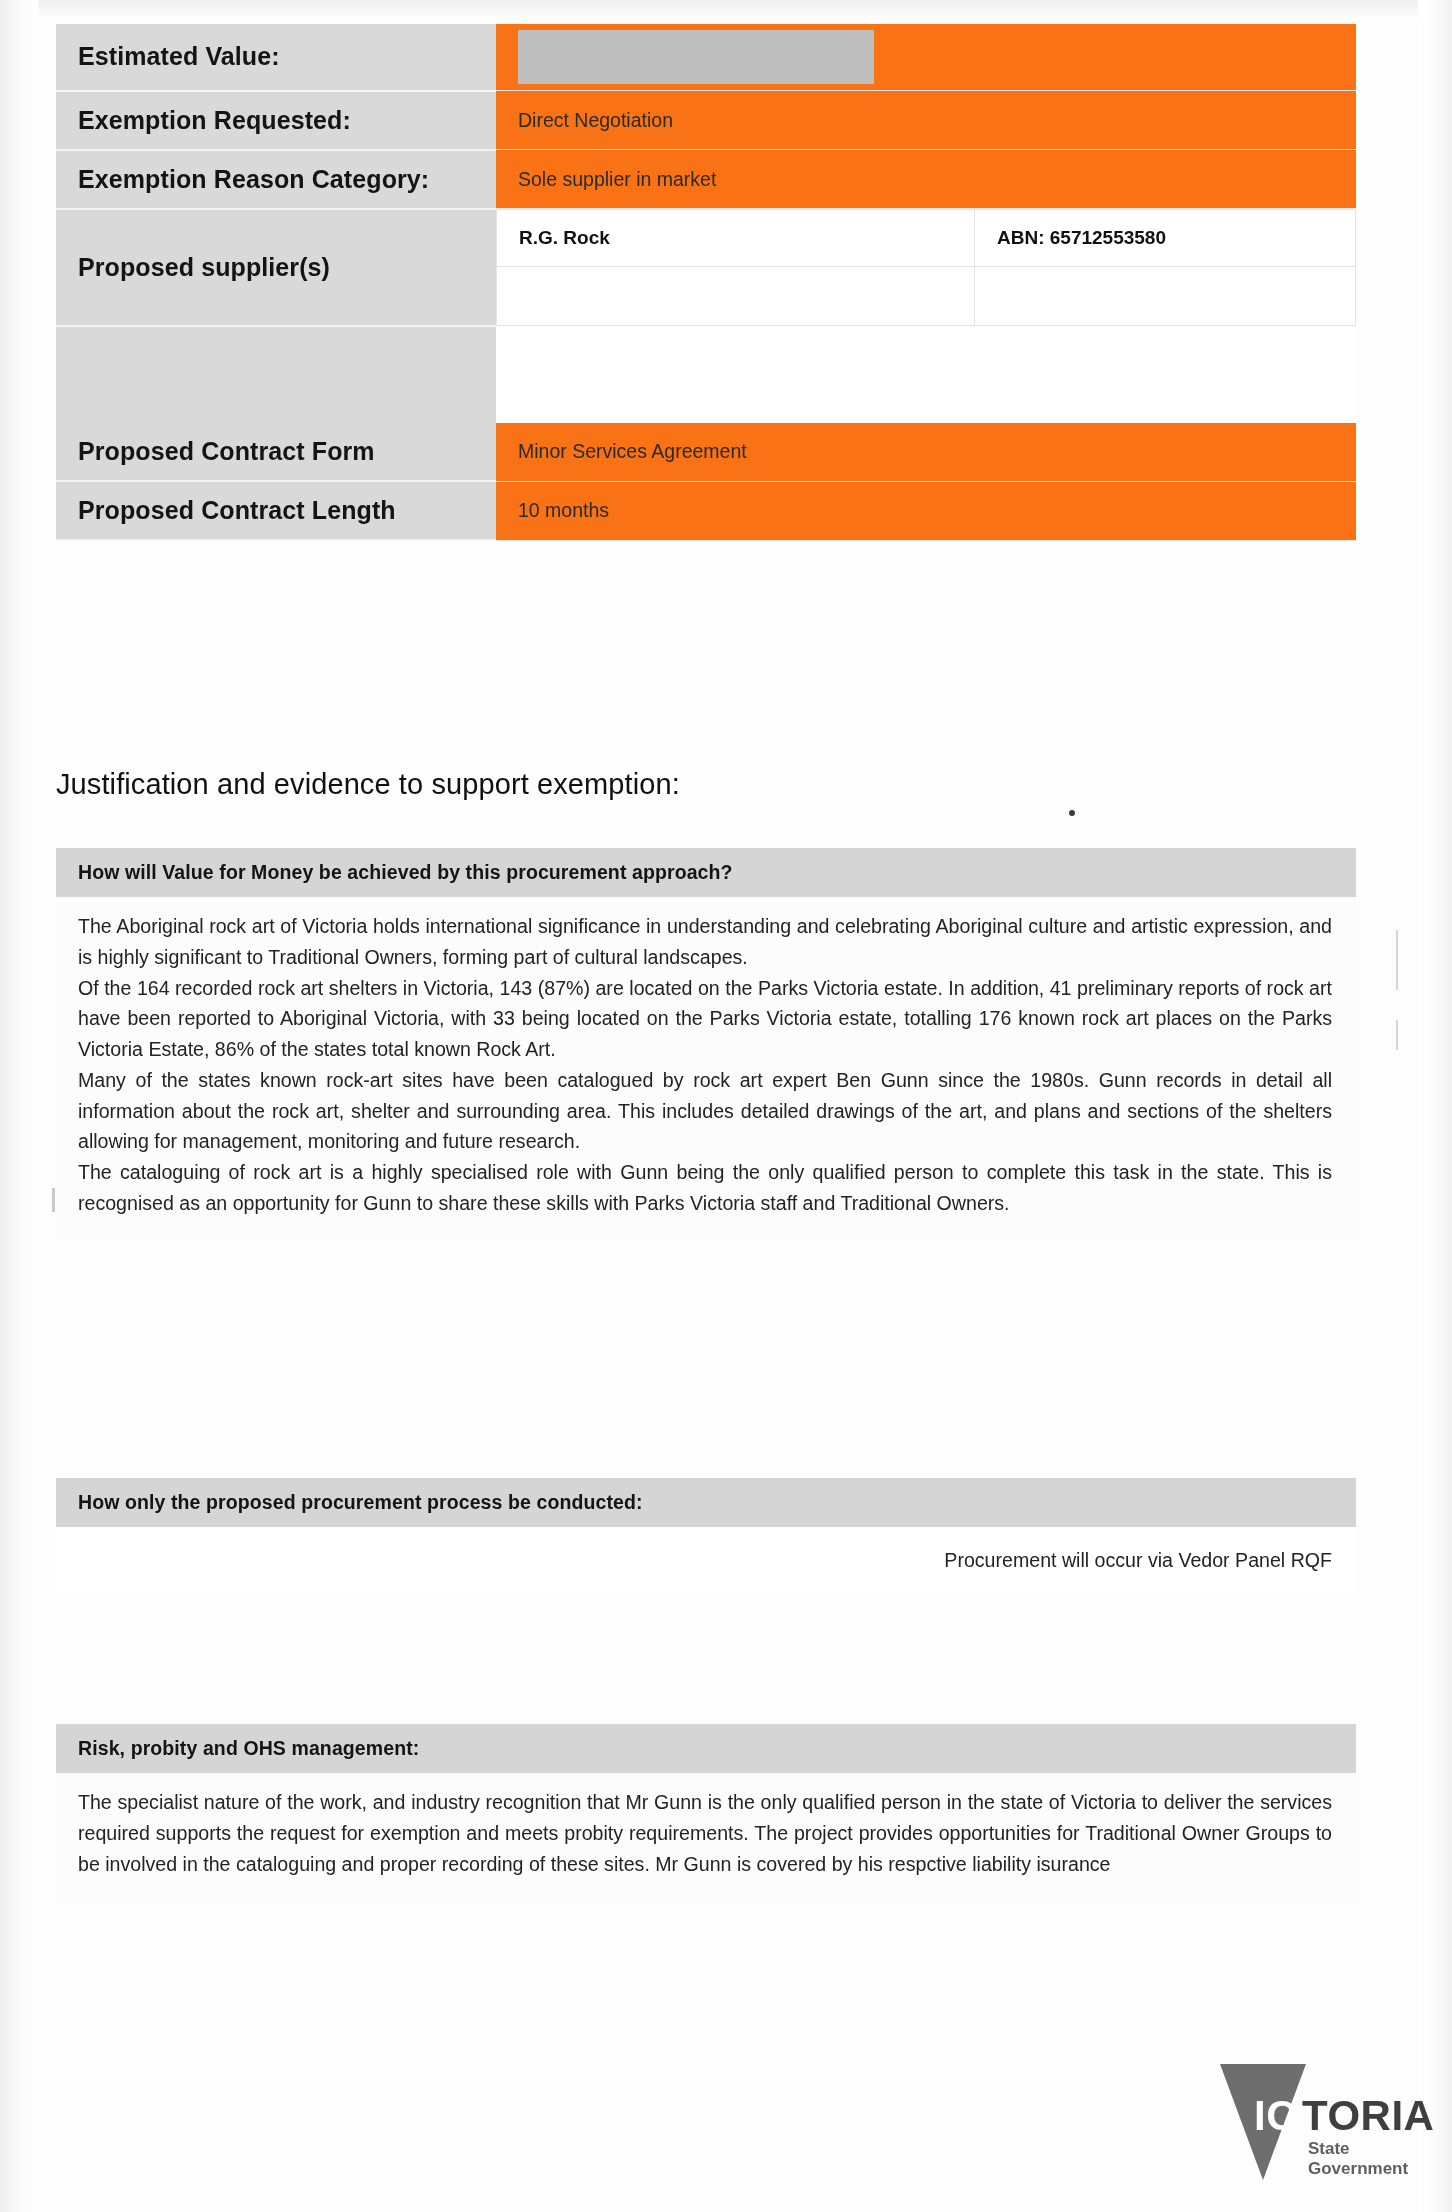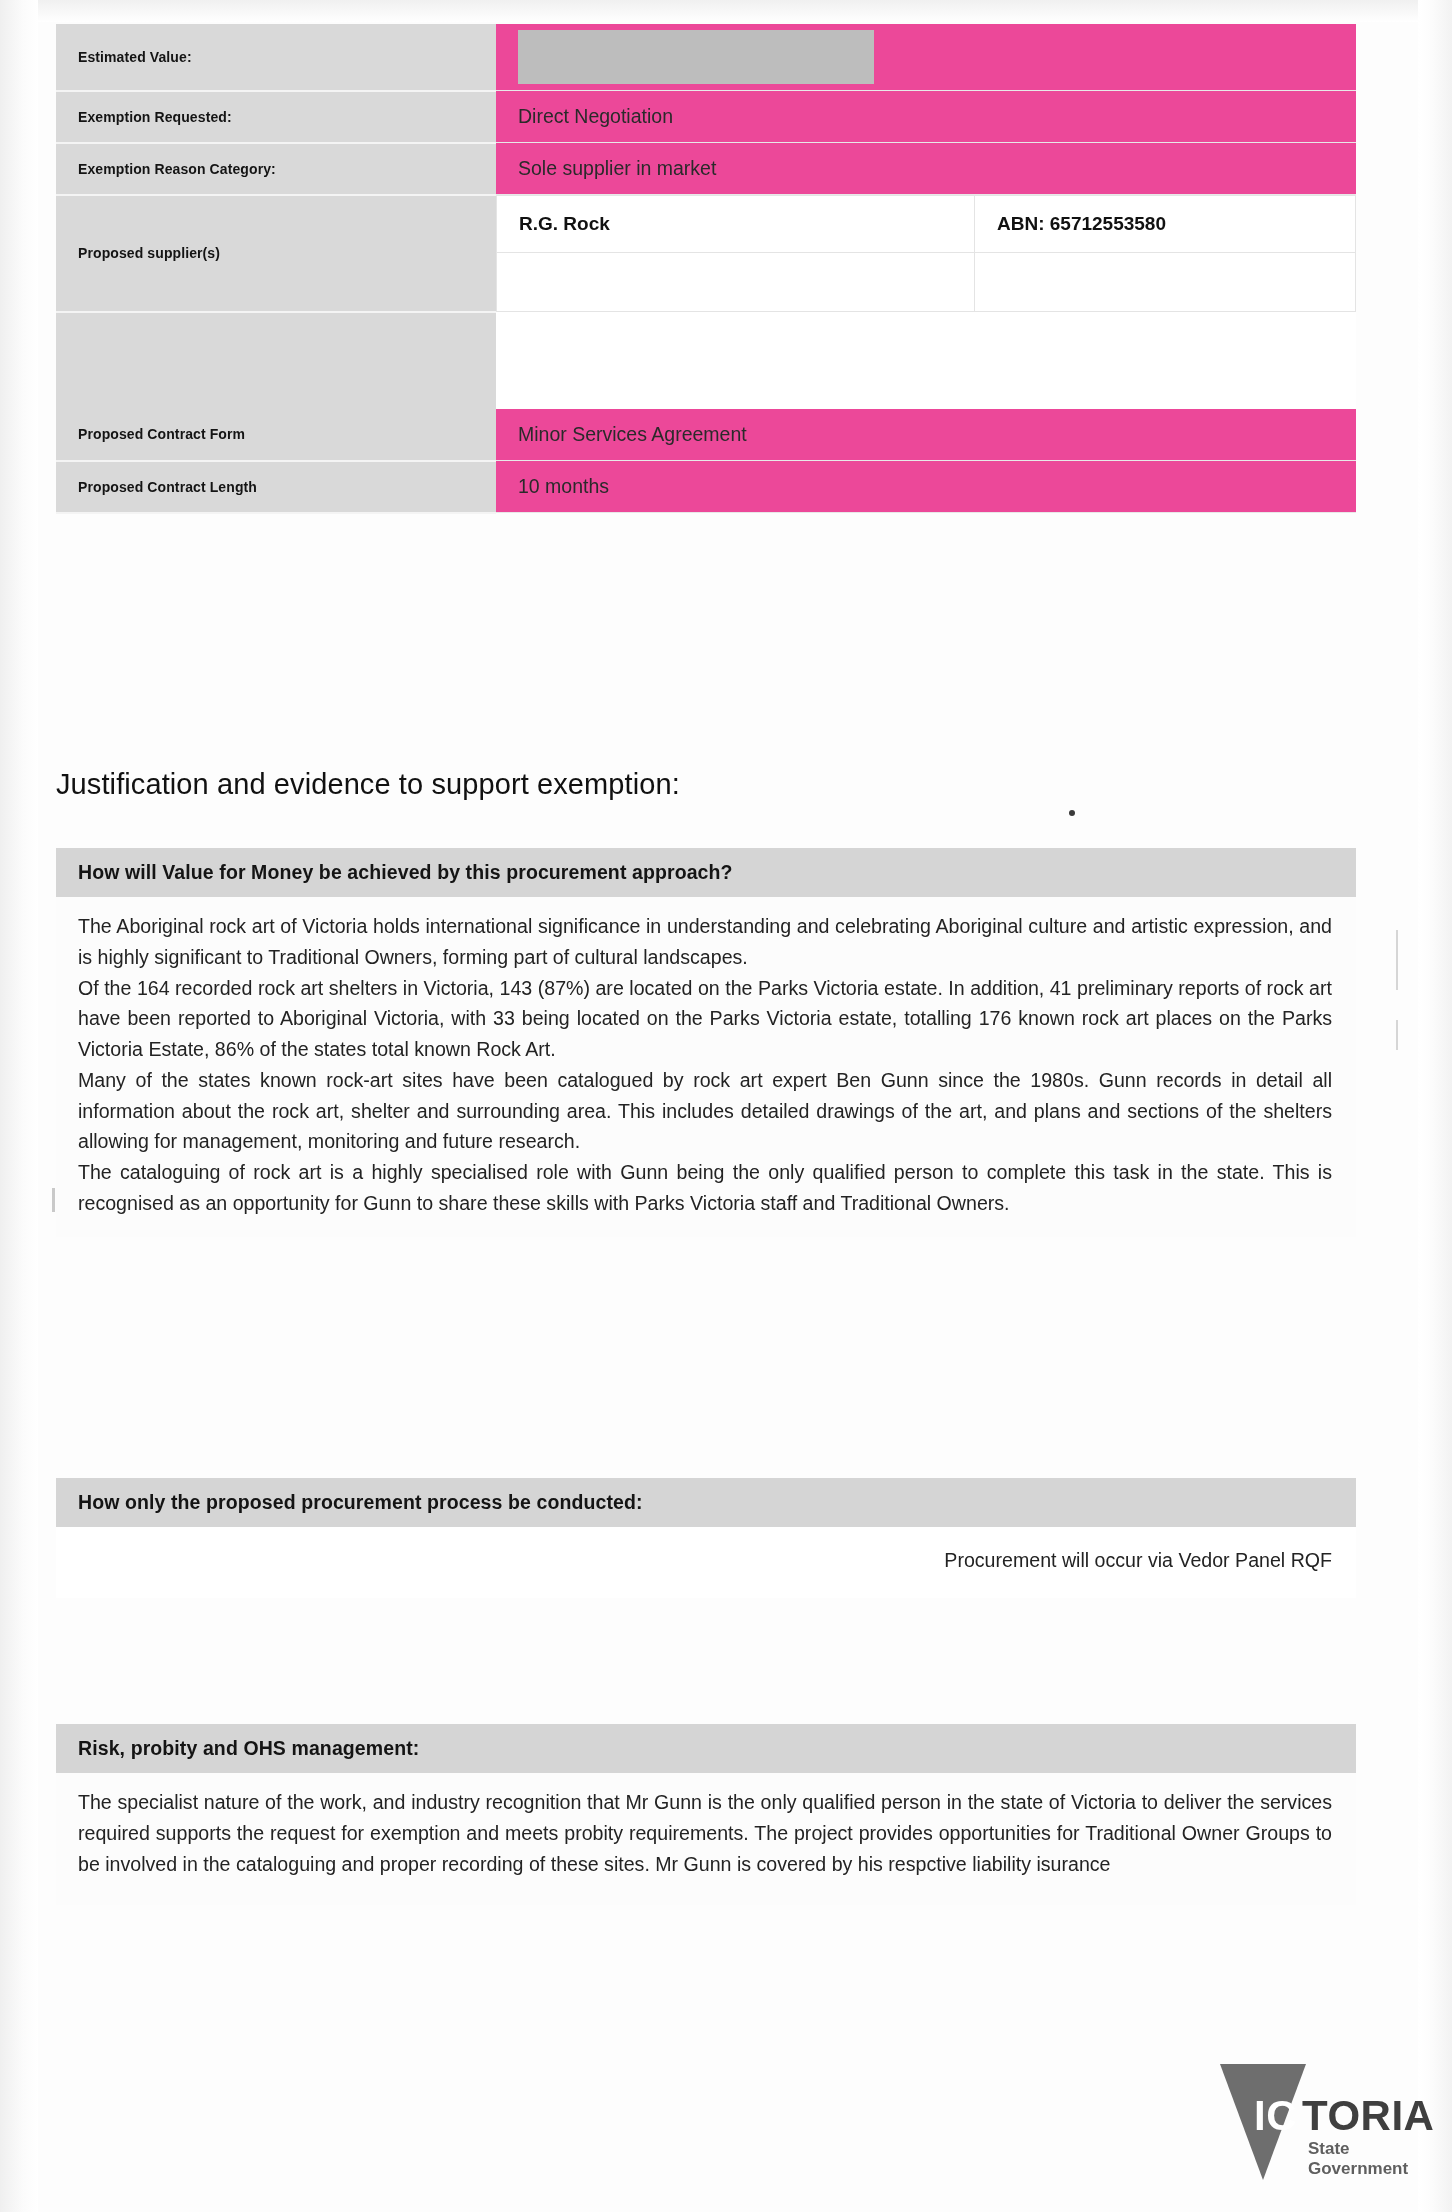--- a/index.html
+++ b/index.html
@@ -54,28 +54,28 @@
   }
   .details-table tr { }
   .details-table td {
     vertical-align: middle;
     padding: 0;
   }
   .lbl-cell {
     width: 418px;
     background: #d9d9d9;
     font-weight: bold;
-    font-size: 14px;
+    font-size: 25px;
     color: #141414;
     padding: 14px 0 14px 22px !important;
     border-bottom: 2px solid #f4f4f4;
     letter-spacing: 0.1px;
   }
   .val-cell {
-    background: #ec4899;
+    background: #f97316;
     font-size: 19.5px;
     color: #2a2a2a;
     padding: 14px 0 14px 22px !important;
     border-bottom: 1px solid #e8e8e8;
   }
   .redaction {
     display: block;
     width: 356px;
     height: 54px;
     background: #bdbdbd;

